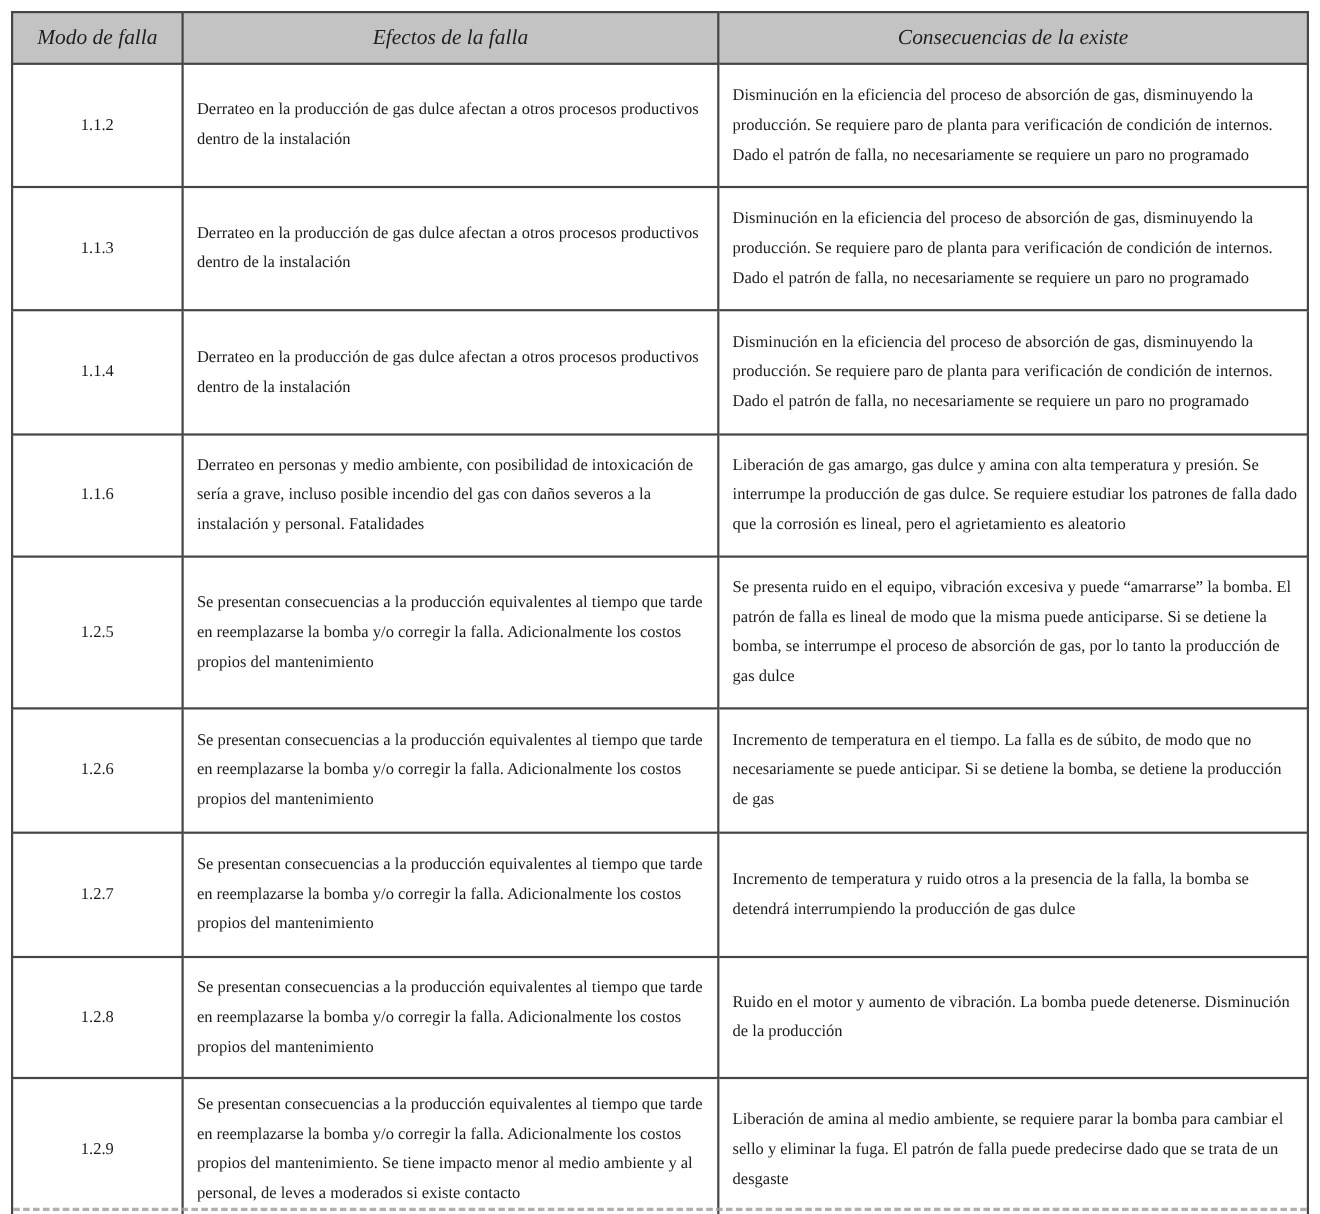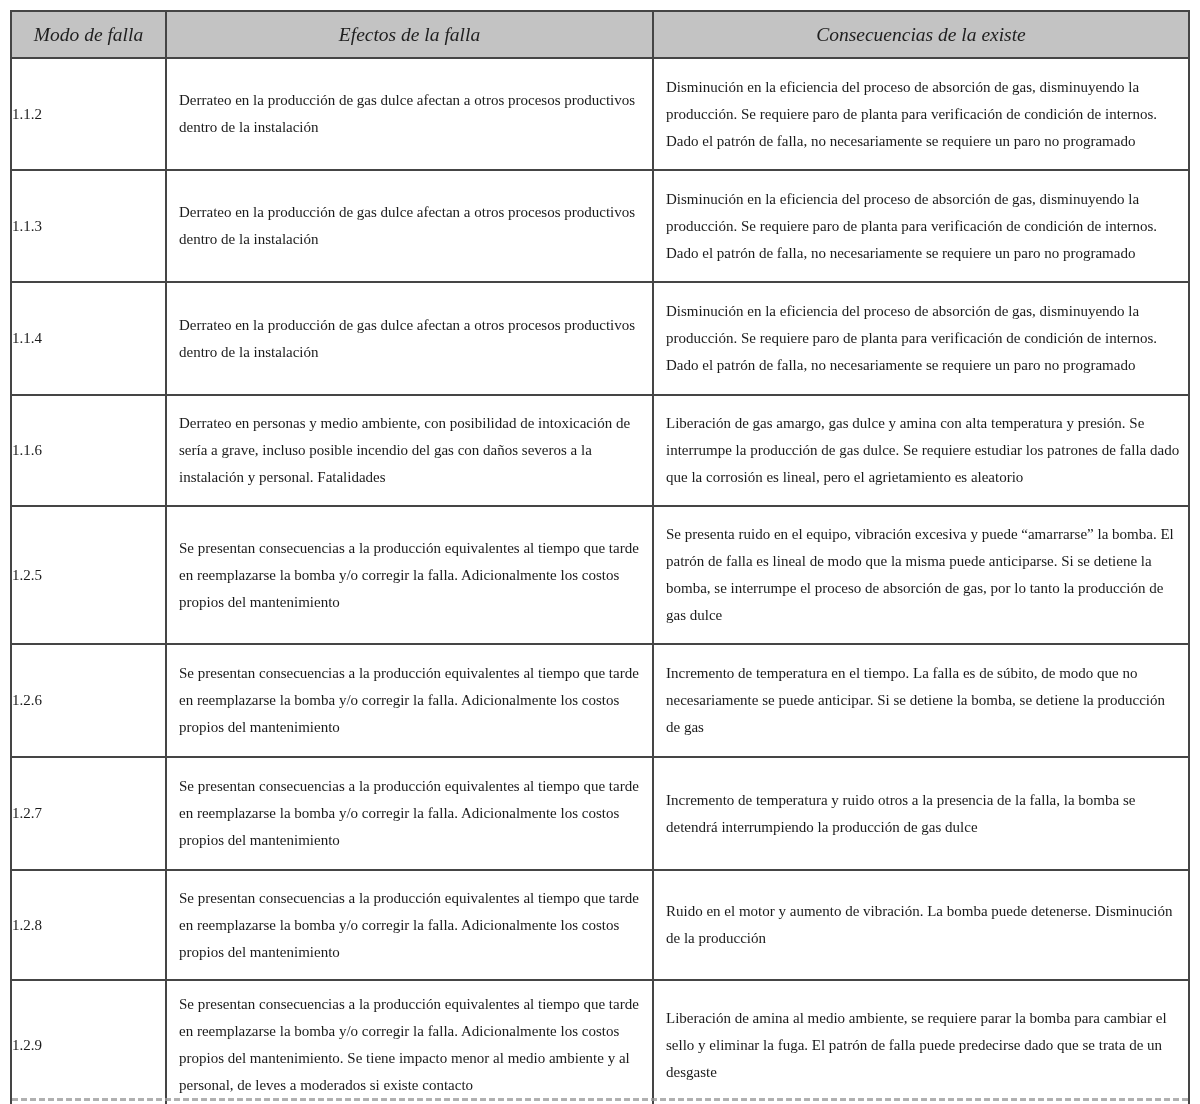--- a/index.html
+++ b/index.html
@@ -42,21 +42,21 @@
     color: #1f1f1f;
   }
   table.fmea td {
     border: 2px solid #454545;
     font-size: 15px;
     line-height: 27px;
     vertical-align: middle;
     padding: 6px 8px 6px 12px;
   }
   table.fmea td.mode {
-    text-align: left;
+    text-align: center;
     padding: 0;
   }
   
   tbody tr:nth-child(1) td { height: 98px; }
   tbody tr:nth-child(2) td { height: 98px; }
   tbody tr:nth-child(3) td { height: 99px; }
   tbody tr:nth-child(4) td { height: 97px; }
   tbody tr:nth-child(5) td { height: 124px; }
   tbody tr:nth-child(6) td { height: 99px; }
   tbody tr:nth-child(7) td { height: 99px; }

